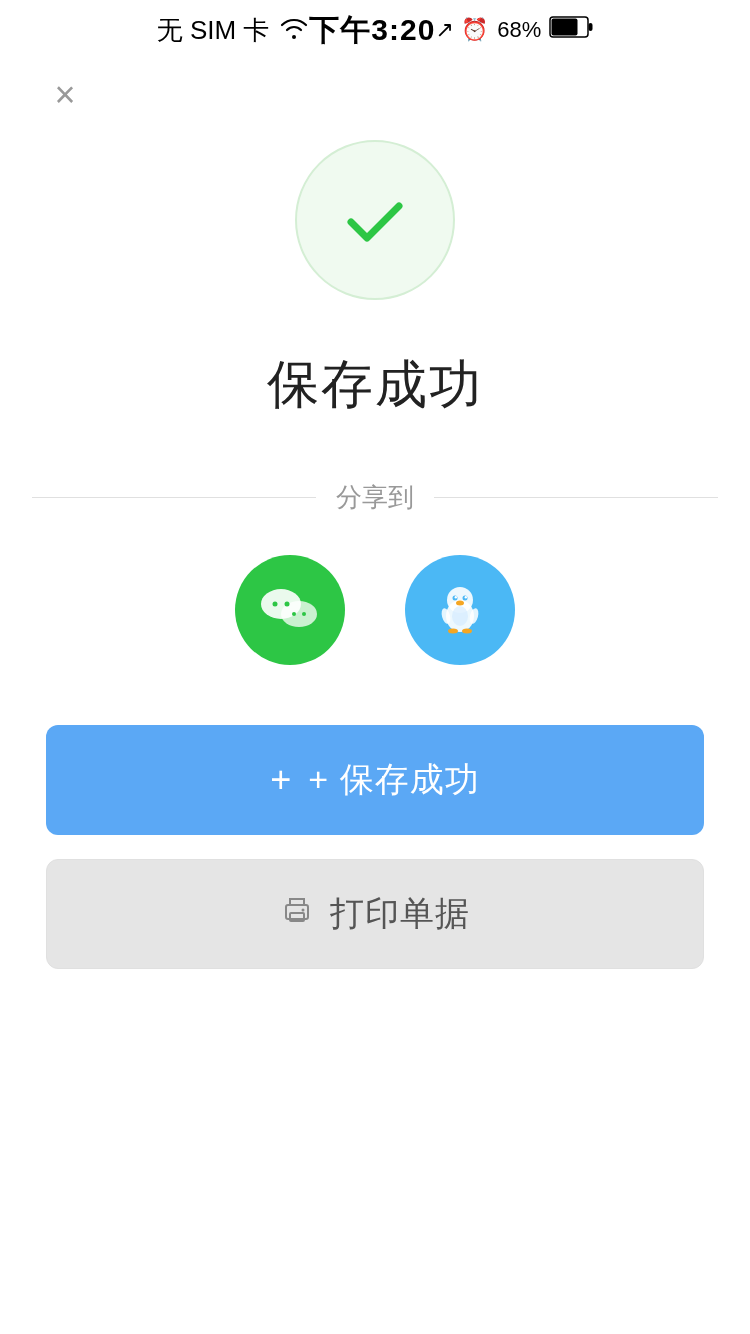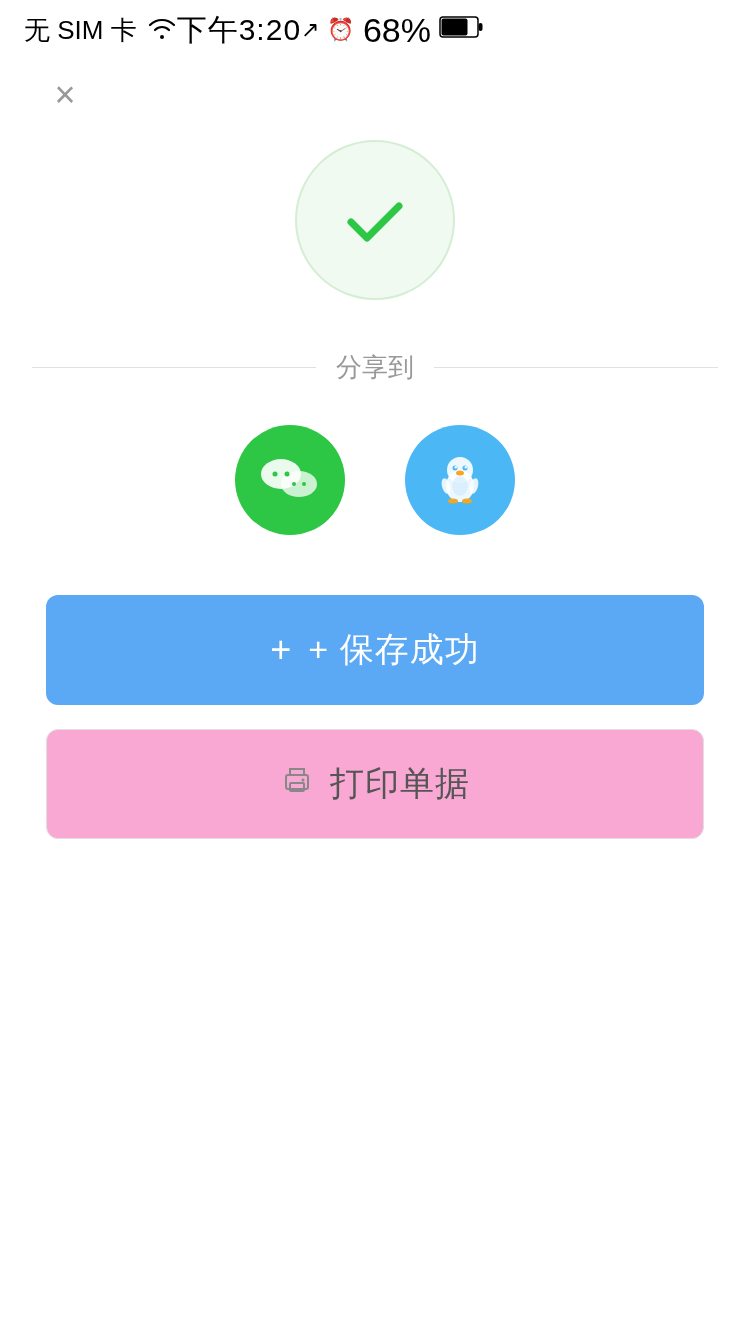--- a/index.html
+++ b/index.html
@@ -17,37 +17,37 @@
       position: relative;
       overflow-x: hidden;
     }
 
     
     .status-bar {
       width: 100%;
       height: 60px;
       display: flex;
       align-items: center;
-      justify-content: flex-start;
+      justify-content: center;
       padding: 0 24px;
       background: #ffffff;
     }
 
     .status-left {
       display: flex;
       align-items: center;
       gap: 10px;
       font-size: 26px;
       font-weight: 500;
       color: #000;
     }
 
     .status-center {
       font-size: 30px;
-      font-weight: 400;
+      font-weight: 700;
       color: #000;
       letter-spacing: 1px;
     }
 
     .status-right {
       display: flex;
       align-items: center;
       gap: 8px;
       font-size: 24px;
       color: #000;
@@ -188,21 +188,21 @@
       font-size: 34px;
       color: #fff;
       font-weight: 400;
       letter-spacing: 1px;
     }
 
     .action-btn-secondary {
       width: 100%;
       height: 110px;
       border-radius: 12px;
-      background: #f9a8d4;
+      background: #e5e5e5;
       border: 1px solid #e0e0e0;
       display: flex;
       align-items: center;
       justify-content: center;
       gap: 16px;
       cursor: pointer;
       font-size: 34px;
       color: #555;
       font-weight: 400;
       letter-spacing: 1px;
@@ -219,21 +219,21 @@
         <path d="M15 18a2 2 0 1 1 0 4 2 2 0 0 1 0-4z" fill="#000"></path>
         <path d="M8 13c1.9-1.9 4.4-3 7-3s5.1 1.1 7 3" stroke="#000" stroke-width="2.2" fill="none" stroke-linecap="round"></path>
         <path d="M3 8C6.3 4.7 10.4 3 15 3s8.7 1.7 12 5" stroke="#000" stroke-width="2.2" fill="none" stroke-linecap="round"></path>
       </svg>
     </span>
   </div>
   <div class="status-center">下午3:20</div>
   <div class="status-right">
     <span style="font-size:22px;">↗</span>
     <span style="font-size:22px;">⏰</span>
-    <span style="font-size:34px;">68%</span>
+    <span style="font-size:22px;">68%</span>
     <span>
       <svg width="44" height="22" viewBox="0 0 44 22">
         <rect x="1" y="1" width="38" height="20" rx="3" ry="3" fill="none" stroke="#000" stroke-width="1.5"></rect>
         <rect x="39.5" y="7" width="4" height="8" rx="2" fill="#000"></rect>
         <rect x="2.5" y="2.5" width="26" height="17" rx="2" fill="#000"></rect>
       </svg>
     </span>
   </div>
 </div>
 
@@ -242,20 +242,21 @@
 </div>
 
 <div class="main-content">
 
   <div class="success-icon-wrapper">
     <svg class="checkmark" viewBox="0 0 80 80" fill="none">
       <path d="M16 42L32 58L64 26" stroke="#2dc645" stroke-width="7" stroke-linecap="round" stroke-linejoin="round"></path>
     </svg>
   </div>
 
+  <div class="success-title">保存成功</div>
 
   <div class="share-section">
     <div class="share-divider-row">
       <div class="divider-line"></div>
       <span class="share-label">分享到</span>
       <div class="divider-line"></div>
     </div>
     <div class="share-icons-row">
 
       <div class="share-btn-wechat">

